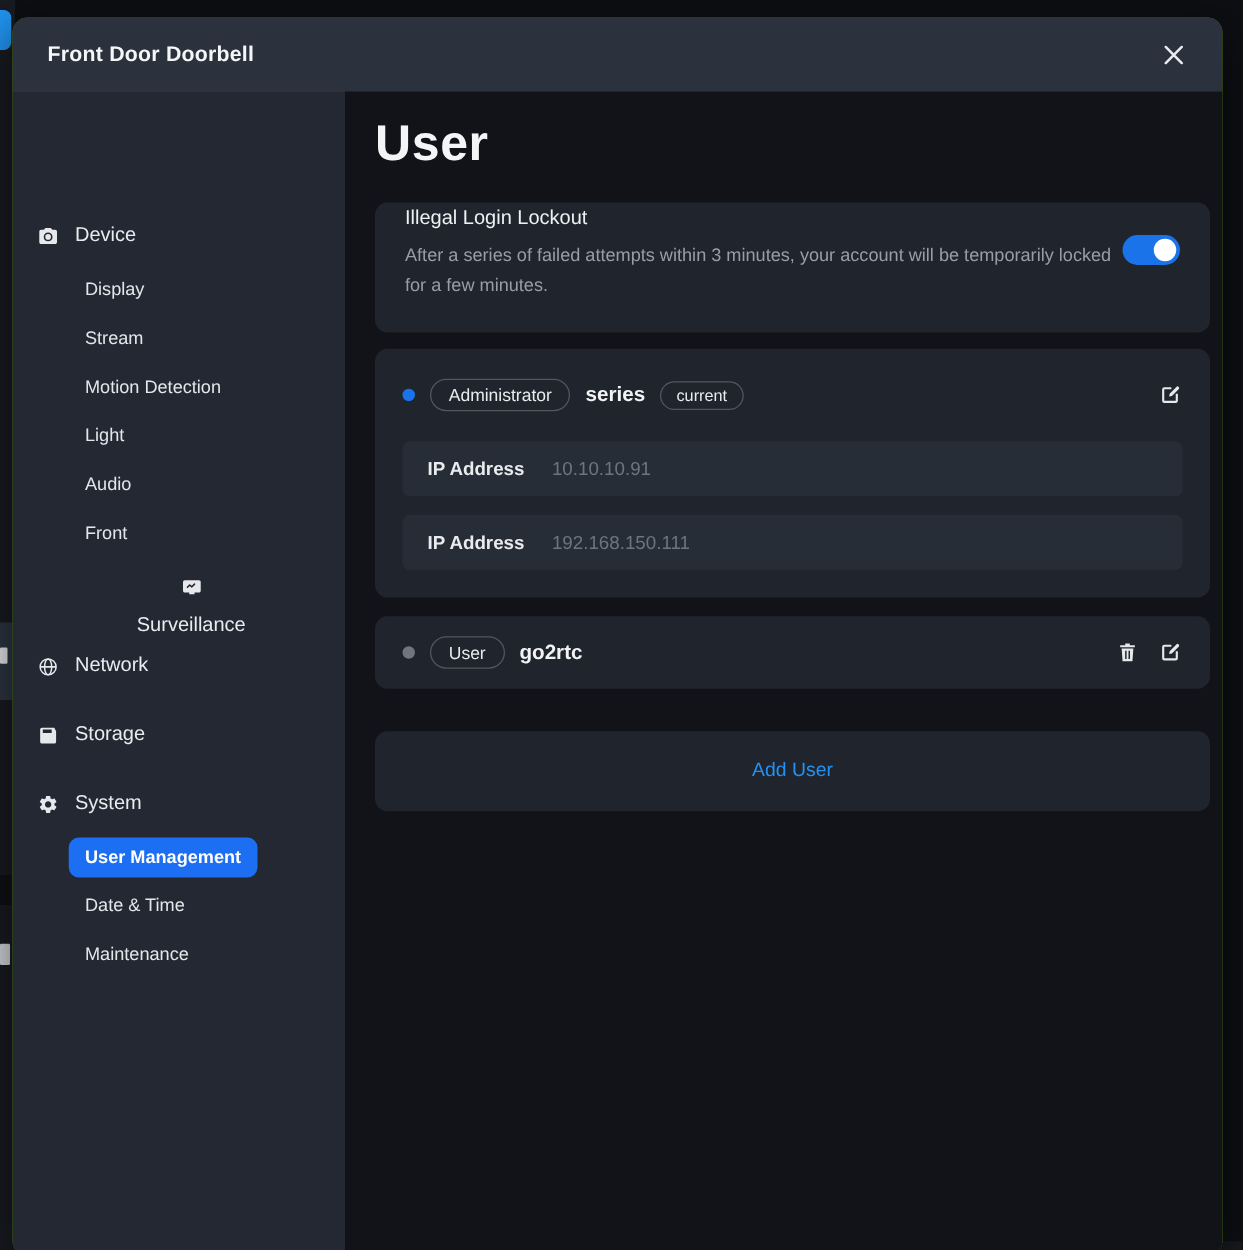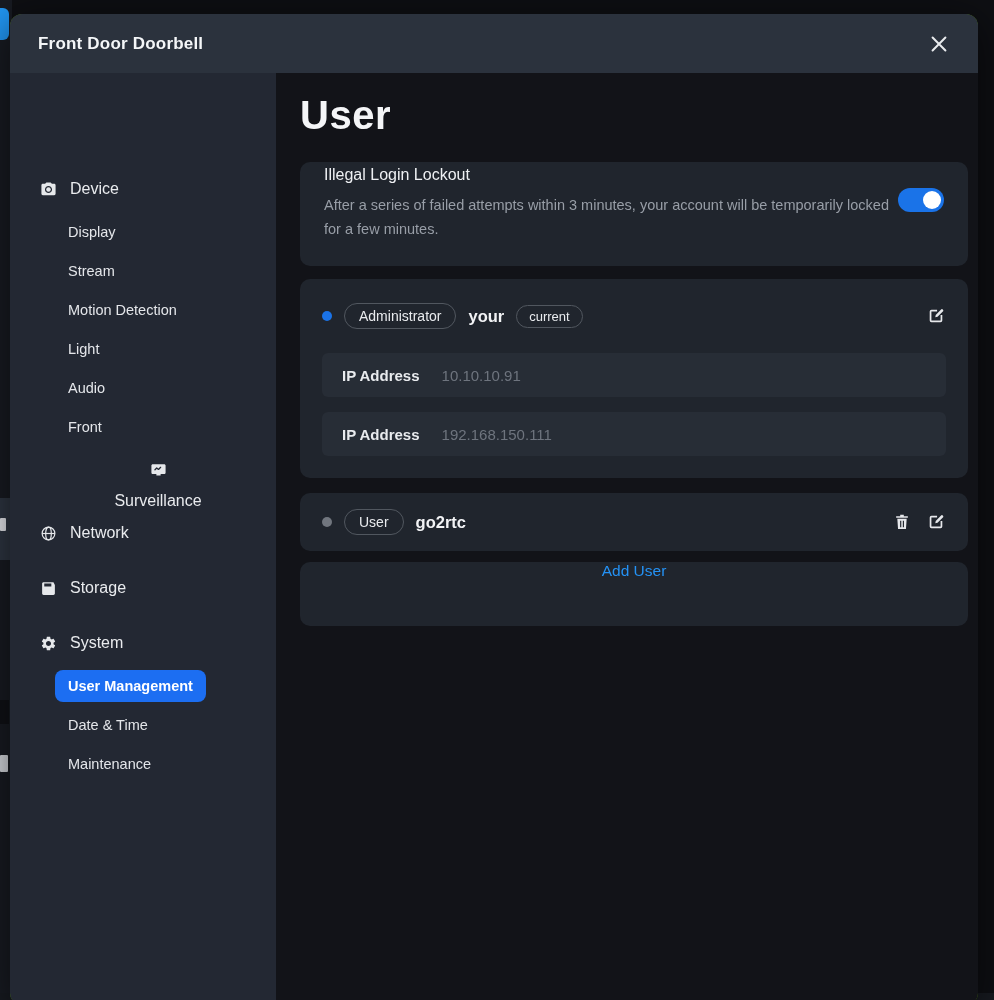--- a/index.html
+++ b/index.html
@@ -32,21 +32,21 @@
   }
   .modal-title{color:#f4f6f8;font-size:17px;font-weight:700;letter-spacing:.2px;}
   .spacer{flex:1;}
   .close-btn{width:30px;height:30px;display:flex;align-items:center;justify-content:center;cursor:pointer;}
   .close-btn svg{width:22px;height:22px;stroke:#e9ebee;stroke-width:2.2;stroke-linecap:round;}
 
   .modal-body{flex:1;display:flex;min-height:0;}
 
   
   .sidebar{width:266px;flex:0 0 266px;background:#232833;color:#e9ebee;padding-top:100px;box-sizing:border-box;}
-  .nav-group{height:32px;display:flex;align-items:center;gap:13px;padding-left:30px;font-size:16px;cursor:pointer;}
+  .nav-group{height:32px;display:flex;align-items:center;gap:13px;padding-left:20px;font-size:16px;cursor:pointer;}
   .nav-icon{width:17px;height:17px;display:flex;align-items:center;justify-content:center;}
   .nav-icon svg{width:17px;height:17px;fill:#e6e8eb;}
   .nav-icon svg.stroke{fill:none;stroke:#e6e8eb;stroke-width:1.7;}
   .nav-sub{height:39px;display:flex;align-items:center;padding-left:58px;font-size:14.5px;color:#e4e6ea;cursor:pointer;}
   .nav-subs{margin-top:7px;margin-bottom:10px;}
   .nav-group + .nav-group{margin-top:23px;}
   .nav-subs + .nav-group{margin-top:16px;flex-direction:column;}
   .sub-label{display:inline-block;}
   .nav-sub.active .sub-label{
     background:#1c6ef2;color:#ffffff;font-weight:700;
@@ -76,21 +76,21 @@
   .icon-btn{width:20px;height:20px;display:flex;align-items:center;justify-content:center;cursor:pointer;}
   .icon-btn svg{width:18px;height:18px;fill:#e6e8eb;}
   .field-row{margin-top:15px;height:44px;background:#272d36;border-radius:6px;display:flex;align-items:center;padding:0 20px;}
   .field-row.first{margin-top:22px;}
   .field-label{color:#e9ebee;font-size:15px;font-weight:700;}
   .field-value{color:#6e747e;font-size:15px;margin-left:22px;}
 
   .card-user2{margin-top:15px;height:58px;display:flex;align-items:center;gap:12px;padding:0 22px;}
   .actions{display:flex;gap:14px;align-items:center;}
 
-  .card-add{margin-top:11px;height:64px;display:flex;justify-content:center;cursor:pointer;}
+  .card-add{margin-top:34px;height:64px;display:flex;align-items:center;justify-content:center;cursor:pointer;}
   .add-label{color:#2492f5;font-size:15.5px;}
 </style>
 </head>
 <body>
 
 <div class="bg-left"></div>
 <div class="frag frag-logo"></div>
 <div class="frag frag-panel"></div>
 <div class="frag frag-white1"></div>
 <div class="frag frag-dark"></div>
@@ -207,21 +207,21 @@
         </div>
         <div class="toggle">
           <div class="knob"></div>
         </div>
       </div>
 
       <div class="card card-user">
         <div class="user-row">
           <span class="dot dot-online"></span>
           <span class="pill">Administrator</span>
-          <span class="user-name">your</span>
+          <span class="user-name">series</span>
           <span class="pill pill-small">current</span>
           <span class="spacer"></span>
           <span class="icon-btn">
             <svg viewBox="0 0 20 20">
                 <path d="M3 5a2 2 0 0 1 2-2h6.2v1.9H4.9v10.2h10.2v-6.3H17V15a2 2 0 0 1-2 2H5a2 2 0 0 1-2-2V5z"></path>
                 <path d="M16.9 2.2l1 1c.4.4.4 1 0 1.4l-6.2 6.2-2.5.5.5-2.5 6.2-6.2c.4-.4 1-.4 1-.4z"></path>
               </svg>
           </span>
         </div>
         <div class="field-row first">

